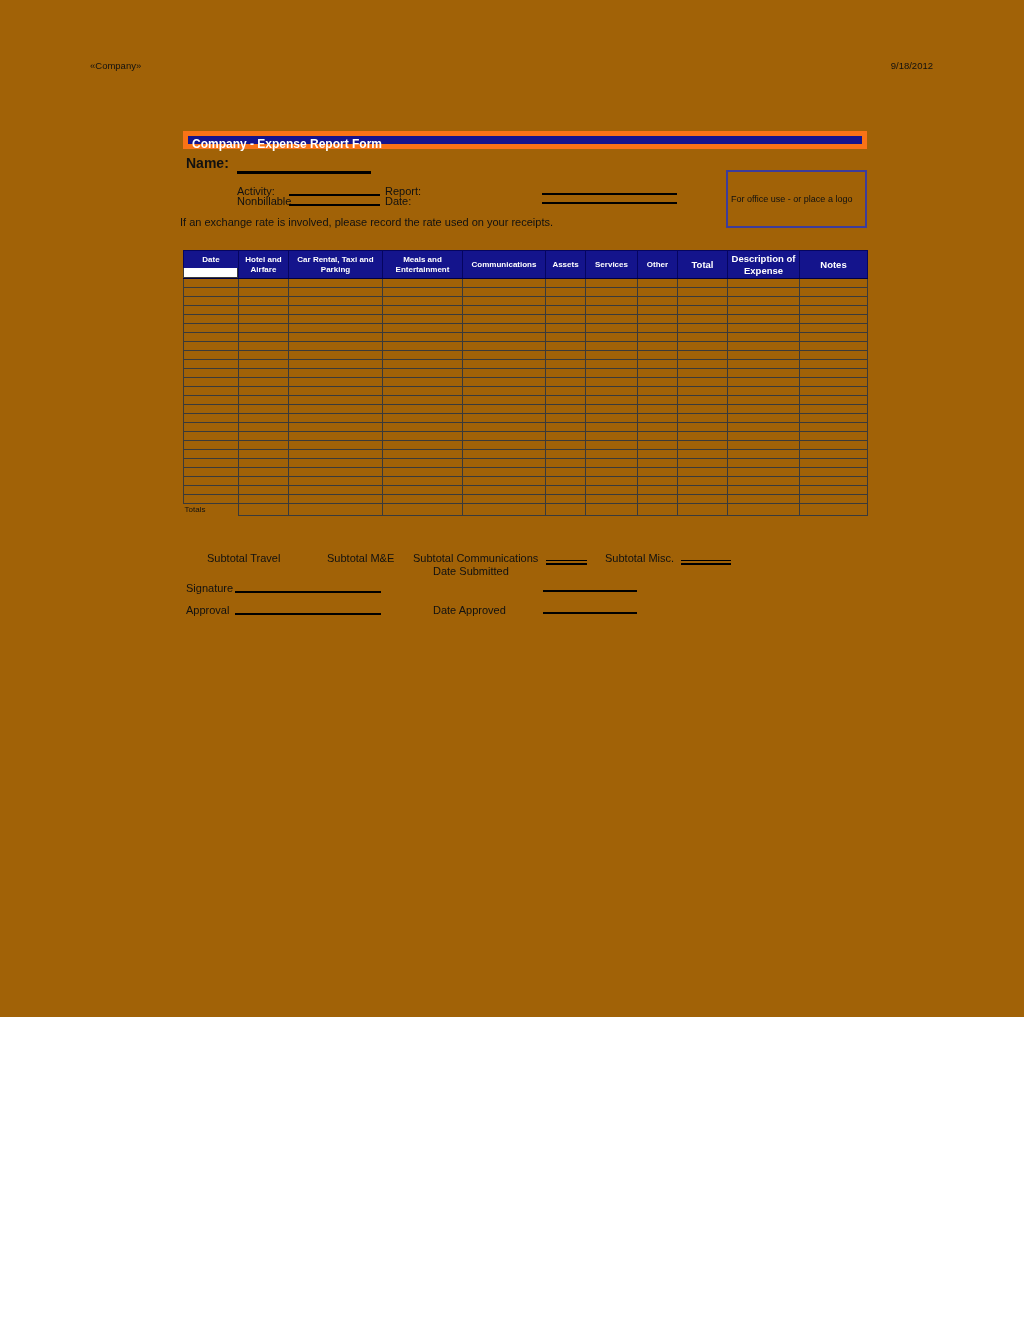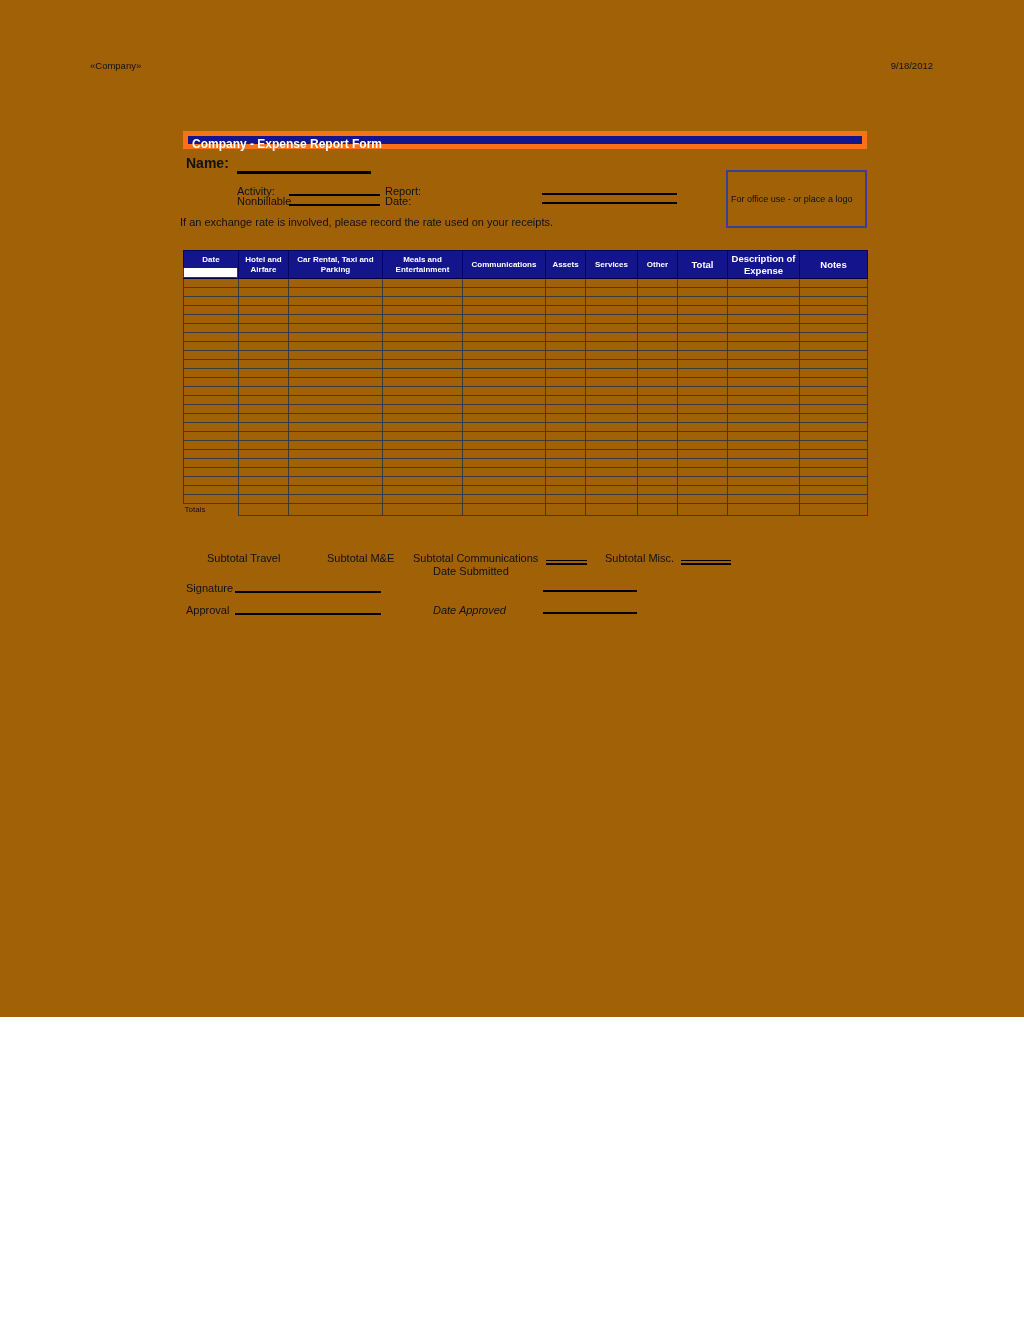--- a/index.html
+++ b/index.html
@@ -493,16 +493,16 @@
   <div class="lbl" style="left:605px;top:553px;">Subtotal Misc.</div>
   <div class="double-rule" style="left:681px;top:560px;width:50px;"></div>
 
   <div class="lbl" style="left:186px;top:583px;">Signature</div>
   <div class="rule" style="left:235px;top:591px;width:146px;"></div>
   <div class="lbl" style="left:433px;top:566px;">Date Submitted</div>
   <div class="rule" style="left:543px;top:590px;width:94px;"></div>
 
   <div class="lbl" style="left:186px;top:605px;">Approval</div>
   <div class="rule" style="left:235px;top:613px;width:146px;"></div>
-  <div class="lbl" style="left:433px;top:605px;font-style:italic;">Date Approved</div>
+  <div class="lbl" style="left:433px;top:605px;">Date Approved</div>
   <div class="rule" style="left:543px;top:612px;width:94px;"></div>
 
 </div>
 
 </body></html>

